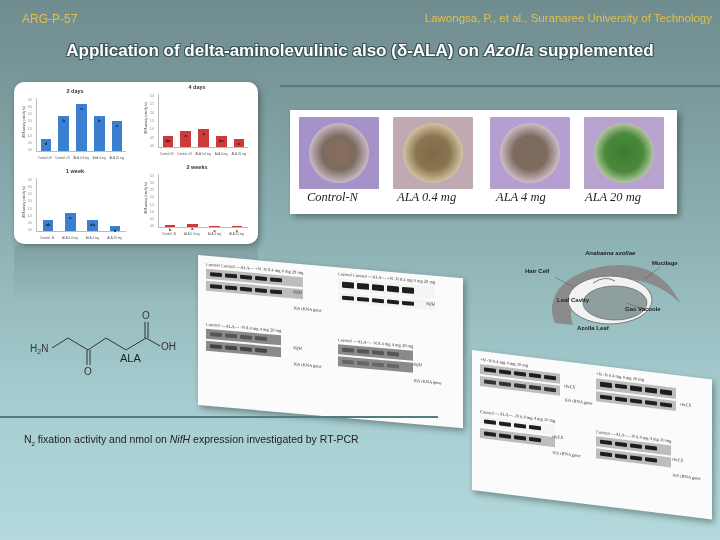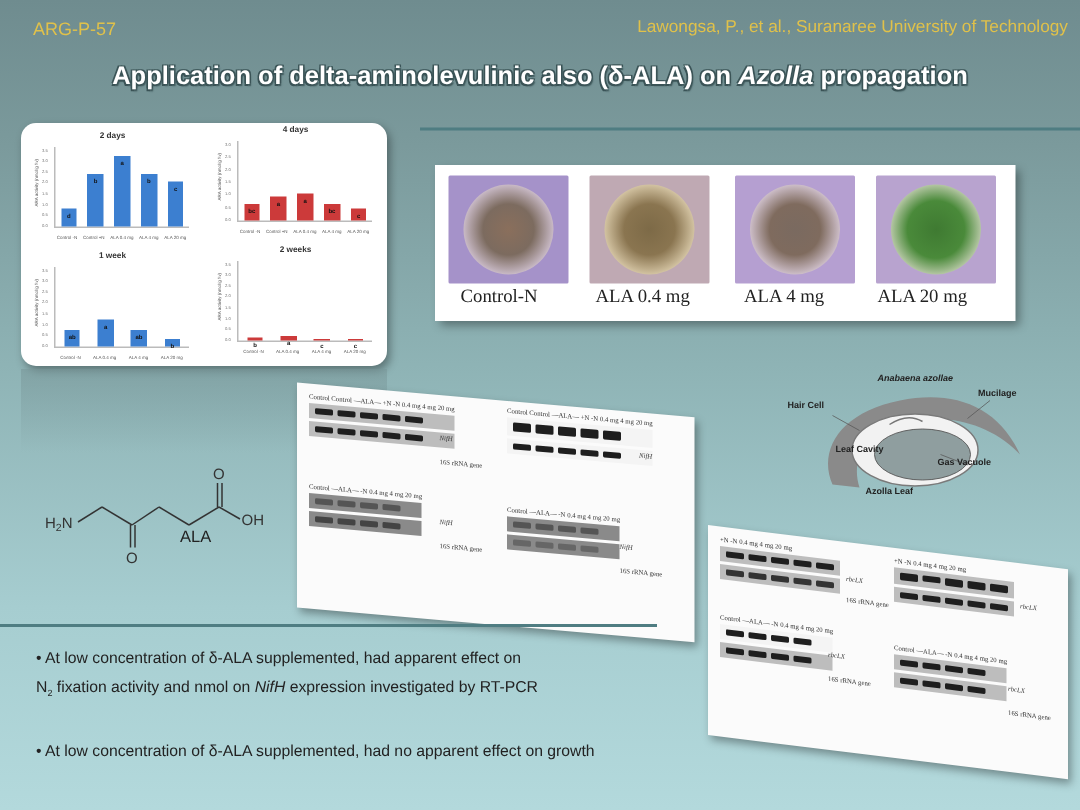--- a/index.html
+++ b/index.html
@@ -40,21 +40,21 @@
   .mini-chart .xlabels { position: absolute; left: 16px; right: 4px; bottom: 2px; display: flex; justify-content: space-around; font-size: 3px; color: #555; }
   .mini-chart .yticks { position: absolute; left: 8px; top: 10px; bottom: 10px; display: flex; flex-direction: column-reverse; justify-content: space-between; font-size: 2.8px; color: #777; }
 
   
   .photo-frame {
     position: absolute; left: 290px; top: 110px; width: 387px; height: 104px;
     background: #ffffff; box-shadow: 3px 3px 6px rgba(0,0,0,0.35);
   }
   .dish-photo { position: absolute; top: 7px; height: 72px; border-radius: 1px; }
   .dish { position: absolute; left: 50%; top: 50%; transform: translate(-50%,-50%); width: 60px; height: 60px; border-radius: 50%; }
-  .photo-caption { position: absolute; top: 80px; font-family: "Liberation Serif", serif; font-size: 12.5px; color: #222; white-space: nowrap; }
+  .photo-caption { position: absolute; top: 80px; font-family: "Liberation Serif", serif; font-size: 12.5px; color: #222; white-space: nowrap; font-style: italic; }
 
   
   .azolla-diagram { position: absolute; left: 515px; top: 245px; width: 200px; height: 95px; }
   .az-label { position: absolute; font-size: 6px; color: #222; font-weight: bold; }
 
   
   .ala-structure { position: absolute; left: 28px; top: 300px; width: 160px; height: 80px; }
   .ala-name { position: absolute; left: 120px; top: 352px; font-size: 11px; color: #222; }
 
   
@@ -80,21 +80,21 @@
   .bullet-block { margin-bottom: 19px; }
   .bullet-block i { font-style: italic; }
   sub { font-size: 6px; }
 </style>
 </head>
 <body>
 
 <div class="poster-id">ARG-P-57</div>
 <div class="author">Lawongsa, P., et al., Suranaree University of Technology</div>
 <div class="title">
-  <span>Application of delta-aminolevulinic also (δ-ALA) on </span><i>Azolla</i><span> propagation</span>
+  <span>Application of delta-aminolevulinic also (δ-ALA) on </span><i>Azolla</i><span> supplemented</span>
 </div>
 <div class="hline-top"></div>
 
 <div class="chart-panel">
   <div class="mini-chart" id="chart0" style="left:6px; top:6px;">
       <div class="ctitle">2 days</div>
       <div class="ylabel">ARA activity (nmol/g fw)</div>
       <div class="yticks">
         <span>0.0</span>
         <span>0.5</span>
@@ -456,19 +456,17 @@
       </div>
   </div>
   <span class="gene-label" style="left:200px; top:82px;">rbcLX</span>
   <span class="gene-label" style="left:200px; top:98px; font-style:normal;">16S rRNA gene</span>
 </div>
 
 <div class="hline-mid"></div>
 
 <div class="bullets">
   <div class="bullet-block">
-    <div>• At low concentration of δ-ALA supplemented, had apparent effect on</div>
     <div><span>N</span><sub>2</sub><span> fixation activity and nmol on </span><i>NifH</i><span>  expression investigated by RT-PCR</span></div>
   </div>
   <div class="bullet-block">
-    <div>• At low concentration of δ-ALA supplemented, had no apparent effect on growth</div>
   </div>
 </div>
 
 </body></html>

